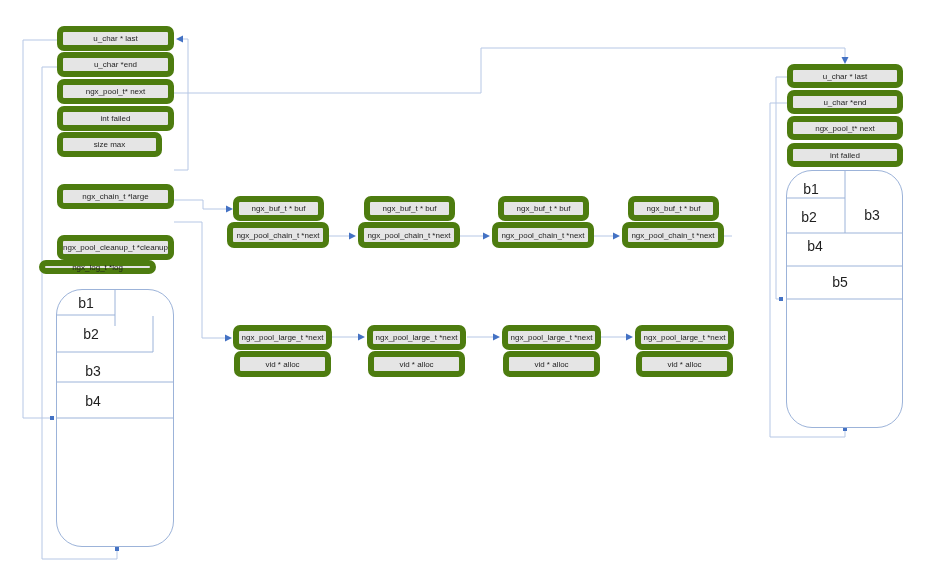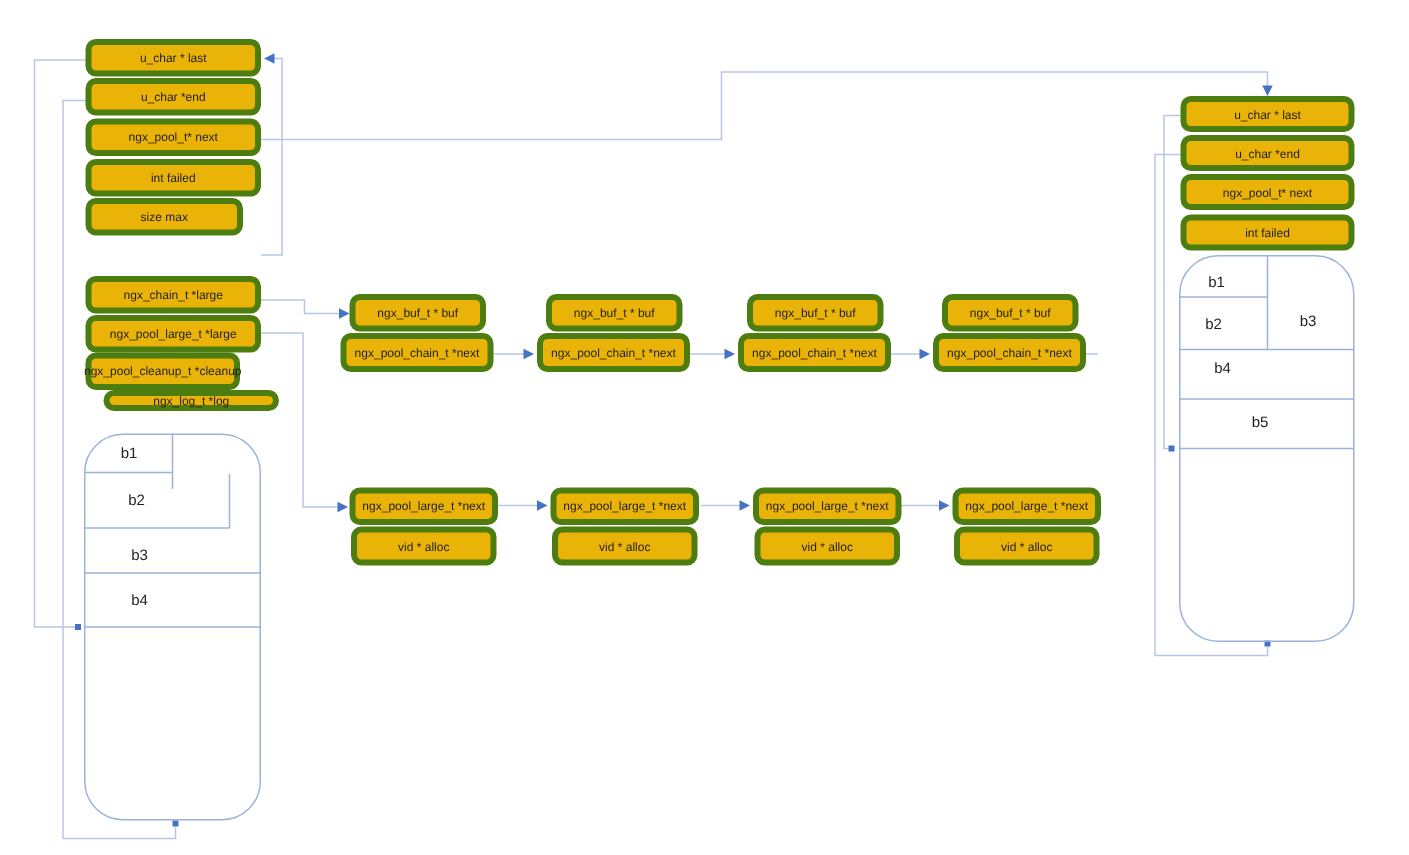--- a/index.html
+++ b/index.html
@@ -2,26 +2,26 @@
 <html><head>
 <meta charset="utf-8">
 <style>
   html,body{margin:0;padding:0;background:#ffffff;}
   .canvas{position:relative;width:939px;height:570px;background:#ffffff;overflow:hidden;
           font-family:"Liberation Sans",sans-serif;}
   .wires{position:absolute;left:0;top:0;z-index:0;}
   .wires path.w{fill:none;stroke:#b6c7e5;stroke-width:1;}
   .wires path.p{fill:none;stroke:#9cb3d9;stroke-width:1;}
   .wires .ah{fill:#4472c4;stroke:none;}
-  .nd{position:absolute;z-index:2;box-sizing:border-box;background:#eab308;
-      border:4px solid #4d7c0f;border-radius:7px;display:flex;align-items:center;
+  .nd{position:absolute;z-index:2;box-sizing:border-box;background:#e5e5e5;
+      border:6px solid #4d7c0f;border-radius:7px;display:flex;align-items:center;
       justify-content:center;font-size:8px;color:#1f1f1f;white-space:nowrap;}
   .ct{position:absolute;z-index:1;box-sizing:border-box;background:transparent;
       border:1px solid #9cb3d9;border-radius:26px;}
-  .cl{position:absolute;z-index:2;transform:translate(-50%,-50%);font-size:10px;color:#1f1f1f;}
+  .cl{position:absolute;z-index:2;transform:translate(-50%,-50%);font-size:14px;color:#1f1f1f;}
 </style>
 </head>
 <body>
 
 <div class="canvas">
 
   <svg class="wires" width="939" height="570" viewBox="0 0 939 570">
 
     <path class="w" d="M174,93 H481 V48 H845 V60"></path>
     <path class="w" d="M174,170 H188 V39 H180"></path>
@@ -68,23 +68,22 @@
     <rect class="ah" x="779" y="297" width="4" height="4"></rect>
     <rect class="ah" x="843" y="427" width="4" height="4"></rect>
   </svg>
 
   <div class="nd" style="left:57px;top:26px;width:117px;height:25px">u_char * last</div>
   <div class="nd" style="left:57px;top:52px;width:117px;height:25px">u_char *end</div>
   <div class="nd" style="left:57px;top:79px;width:117px;height:25px">ngx_pool_t* next</div>
   <div class="nd" style="left:57px;top:106px;width:117px;height:25px">int failed</div>
   <div class="nd" style="left:57px;top:132px;width:105px;height:25px">size max</div>
   <div class="nd" style="left:57px;top:184px;width:117px;height:25px">ngx_chain_t *large</div>
-  <div class="nd" style="left:57px;top:210px;width:117px;height:25px">ngx_pool_large_t *large</div>
-  <div class="nd" style="left:57px;top:235px;width:103px;height:25px">ngx_pool_cleanup_t *cleanup</div>
-  <div class="nd" style="left:69px;top:260px;width:117px;height:14px">ngx_log_t *log</div>
+  <div class="nd" style="left:57px;top:235px;width:117px;height:25px">ngx_pool_cleanup_t *cleanup</div>
+  <div class="nd" style="left:39px;top:260px;width:117px;height:14px">ngx_log_t *log</div>
 
   <div class="ct" style="left:56px;top:289px;width:118px;height:258px"></div>
   <div class="cl" style="left:86px;top:303px">b1</div>
   <div class="cl" style="left:91px;top:334px">b2</div>
   <div class="cl" style="left:93px;top:371px">b3</div>
   <div class="cl" style="left:93px;top:401px">b4</div>
 
   <div class="nd" style="left:233px;top:196px;width:91px;height:25px">ngx_buf_t * buf</div>
   <div class="nd" style="left:227px;top:222px;width:102px;height:26px">ngx_pool_chain_t *next</div>
   <div class="nd" style="left:364px;top:196px;width:91px;height:25px">ngx_buf_t * buf</div>

